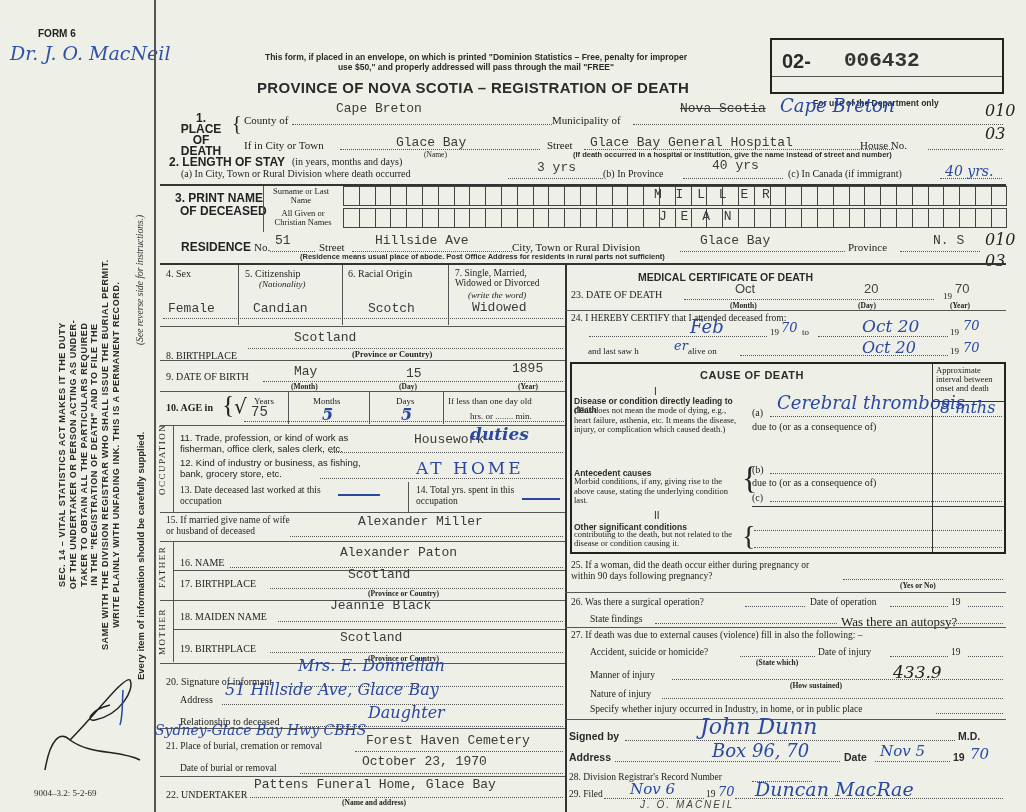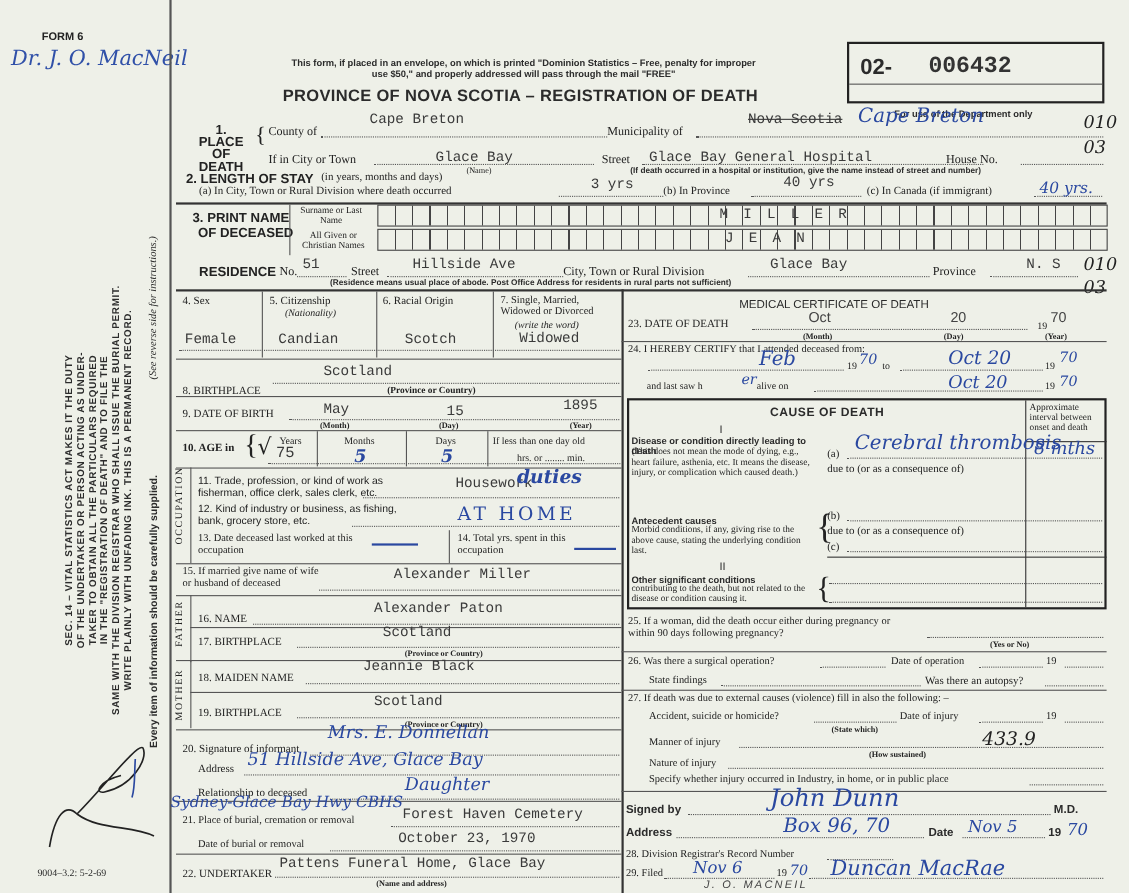--- a/index.html
+++ b/index.html
@@ -229,21 +229,21 @@
 <div class="abs mono" style="left:366px;top:733px;font-size:13px;">Forest Haven Cemetery</div>
 <div class="abs lbl" style="left:180px;top:763px;font-size:9.5px;">Date of burial or removal</div>
 <div class="abs dots" style="left:300px;top:773px;width:263px;"></div>
 <div class="abs mono" style="left:362px;top:754px;font-size:13px;">October 23, 1970</div>
 <div class="hr1" style="left:160px;top:776px;width:405px;"></div>
 <div class="abs lbl" style="left:166px;top:789px;font-size:10px;">22. UNDERTAKER</div>
 <div class="abs dots" style="left:250px;top:797px;width:313px;"></div>
 <div class="abs mono" style="left:254px;top:777px;font-size:13px;">Pattens Funeral Home, Glace Bay</div>
 <div class="abs lbl tiny" style="left:342px;top:798px;font-weight:bold;">(Name and address)</div>
 
-<div class="abs sans" style="left:672px;top:271px;font-size:10.5px;font-weight:normal;">MEDICAL CERTIFICATE OF DEATH</div>
+<div class="abs sans" style="left:638px;top:271px;font-size:10.5px;font-weight:bold;">MEDICAL CERTIFICATE OF DEATH</div>
 <div class="abs lbl" style="left:571px;top:289px;font-size:10px;">23. DATE OF DEATH</div>
 <div class="abs dots" style="left:684px;top:299px;width:250px;"></div>
 <div class="abs sans" style="left:735px;top:281px;font-size:13px;color:#444;">Oct</div>
 <div class="abs sans" style="left:864px;top:281px;font-size:13px;color:#444;">20</div>
 <div class="abs lbl" style="left:943px;top:291px;font-size:9px;">19</div>
 <div class="abs sans" style="left:955px;top:281px;font-size:13px;color:#444;">70</div>
 <div class="abs lbl tiny" style="left:730px;top:301px;font-weight:bold;">(Month)</div>
 <div class="abs lbl tiny" style="left:858px;top:301px;font-weight:bold;">(Day)</div>
 <div class="abs lbl tiny" style="left:950px;top:301px;font-weight:bold;">(Year)</div>
 <div class="hr1" style="left:565px;top:310px;width:441px;"></div>
@@ -308,21 +308,21 @@
 <div class="hr1" style="left:565px;top:592px;width:441px;"></div>
 
 <div class="abs lbl" style="left:571px;top:597px;font-size:9.5px;">26. Was there a surgical operation?</div>
 <div class="abs dots" style="left:745px;top:606px;width:60px;"></div>
 <div class="abs lbl" style="left:810px;top:597px;font-size:9.5px;">Date of operation</div>
 <div class="abs dots" style="left:890px;top:606px;width:58px;"></div>
 <div class="abs lbl" style="left:951px;top:597px;font-size:9.5px;">19</div>
 <div class="abs dots" style="left:968px;top:606px;width:35px;"></div>
 <div class="abs lbl" style="left:590px;top:614px;font-size:9.5px;">State findings</div>
 <div class="abs dots" style="left:655px;top:623px;width:182px;"></div>
-<div class="abs lbl" style="left:841px;top:614px;font-size:10px;">Was there an autopsy?</div>
+<div class="abs lbl" style="left:841px;top:614px;font-size:13px;">Was there an autopsy?</div>
 <div class="abs dots" style="left:950px;top:623px;width:53px;"></div>
 <div class="hr1" style="left:565px;top:627px;width:441px;"></div>
 
 <div class="abs lbl" style="left:571px;top:630px;font-size:9.5px;">27. If death was due to external causes (violence) fill in also the following: –</div>
 <div class="abs lbl" style="left:590px;top:647px;font-size:9.5px;">Accident, suicide or homicide?</div>
 <div class="abs dots" style="left:740px;top:656px;width:75px;"></div>
 <div class="abs lbl" style="left:818px;top:647px;font-size:9.5px;">Date of injury</div>
 <div class="abs dots" style="left:890px;top:656px;width:58px;"></div>
 <div class="abs lbl" style="left:951px;top:647px;font-size:9.5px;">19</div>
 <div class="abs dots" style="left:968px;top:656px;width:35px;"></div>

